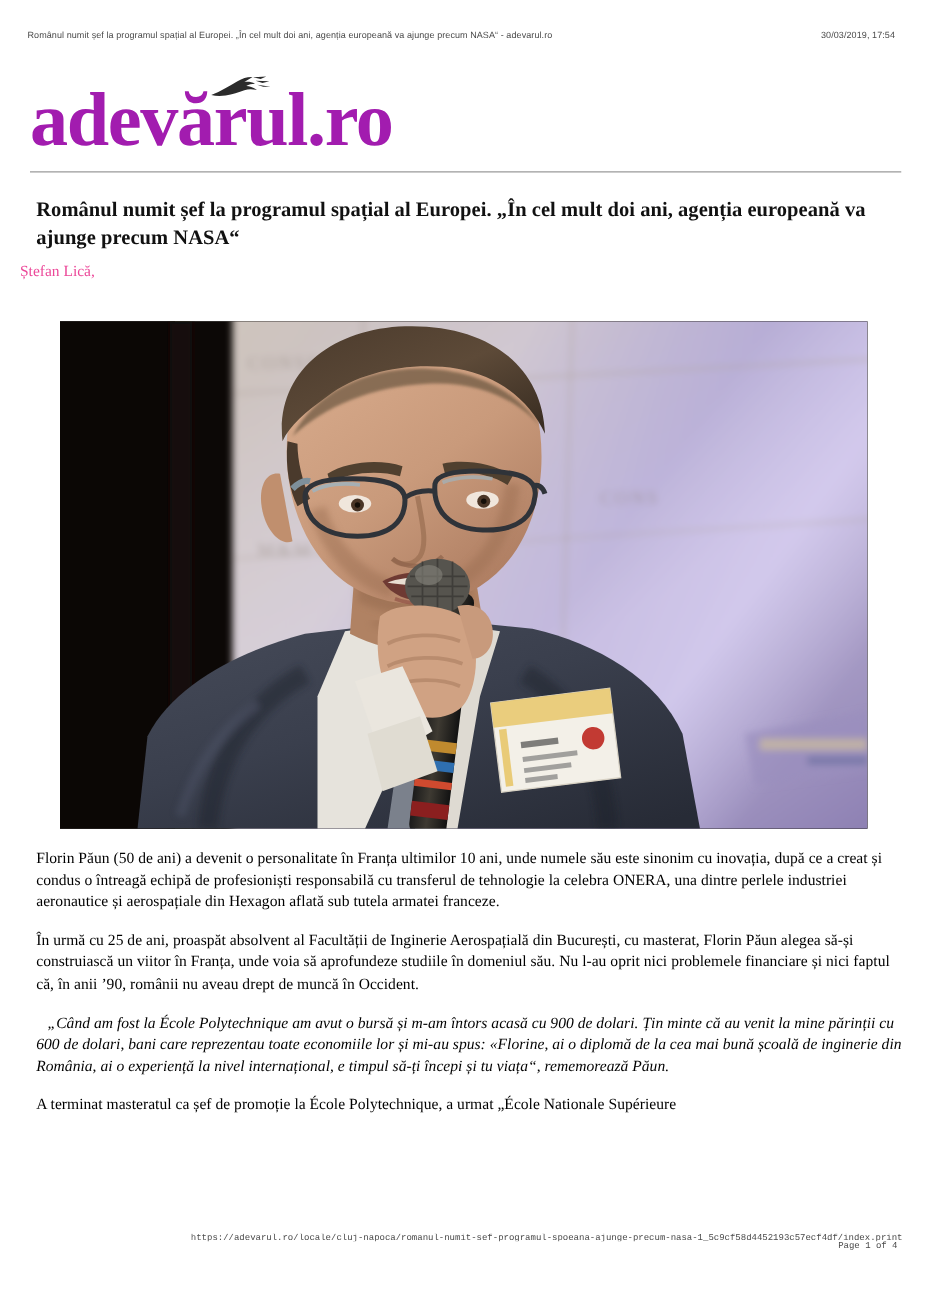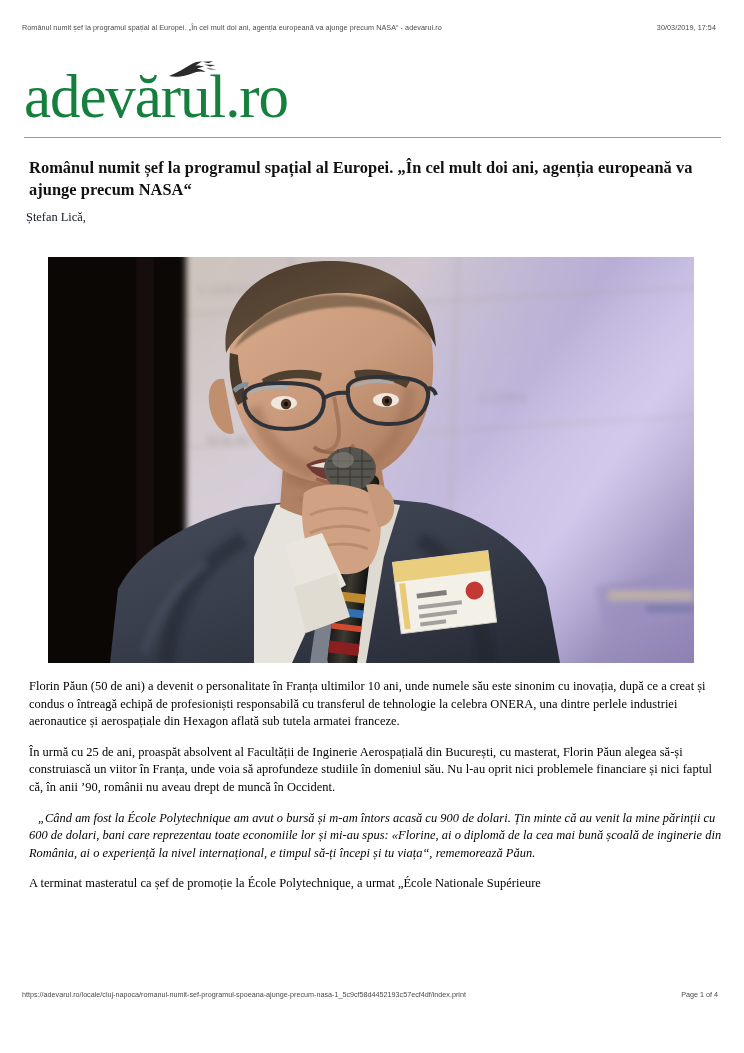--- a/index.html
+++ b/index.html
@@ -44,28 +44,29 @@
     padding-right: 6px;
   }
 
   .print-footer {
     position: absolute;
     top: 987px;
     left: 0;
     width: 744px;
     height: 14px;
     display: flex;
-    align-items: center;
+    align-items: flex-end;
     justify-content: space-between;
     padding: 0 22px;
     box-sizing: border-box;
-    font-family: Liberation Sans, sans-serif;
+    font-family: Liberation Mono, monospace;
     font-size: 7.2px;
     color: #4a4a4a;
     white-space: nowrap;
+    flex-direction: column;
   }
   .print-footer .pf-url {
     overflow: hidden;
     max-width: 600px;
   }
   .print-footer .pf-page {
     flex: 0 0 auto;
     padding-right: 4px;
   }
 
@@ -77,25 +78,25 @@
     width: 696px;
     height: 78px;
   }
   .logo-wrap {
     position: relative;
     display: inline-block;
     height: 78px;
   }
   .logo-text {
     font-family: "Liberation Serif", "DejaVu Serif", serif;
-    font-weight: normal;
+    font-weight: bold;
     font-size: 61px;
     line-height: 78px;
     letter-spacing: -0.018em;
-    color: #15803d;
+    color: #a21caf;
     white-space: nowrap;
   }
   .logo-bird {
     position: absolute;
     left: 143px;
     top: 2px;
     width: 54px;
     height: 22px;
     pointer-events: none;
   }
@@ -117,26 +118,26 @@
     font-family: "Liberation Serif", "DejaVu Serif", serif;
     font-weight: bold;
     font-size: 16.4px;
     line-height: 22.5px;
     color: #111111;
     letter-spacing: 0.003em;
   }
   .byline {
     position: absolute;
     top: 209px;
-    left: 26px;
+    left: 16px;
     width: 400px;
     font-family: "Liberation Serif", "DejaVu Serif", serif;
     font-size: 12.4px;
     line-height: 16px;
-    color: #0f172a;
+    color: #ec4899;
   }
 
   
   .photo {
     position: absolute;
     top: 257px;
     left: 48px;
     width: 646px;
     height: 406px;
     overflow: hidden;

